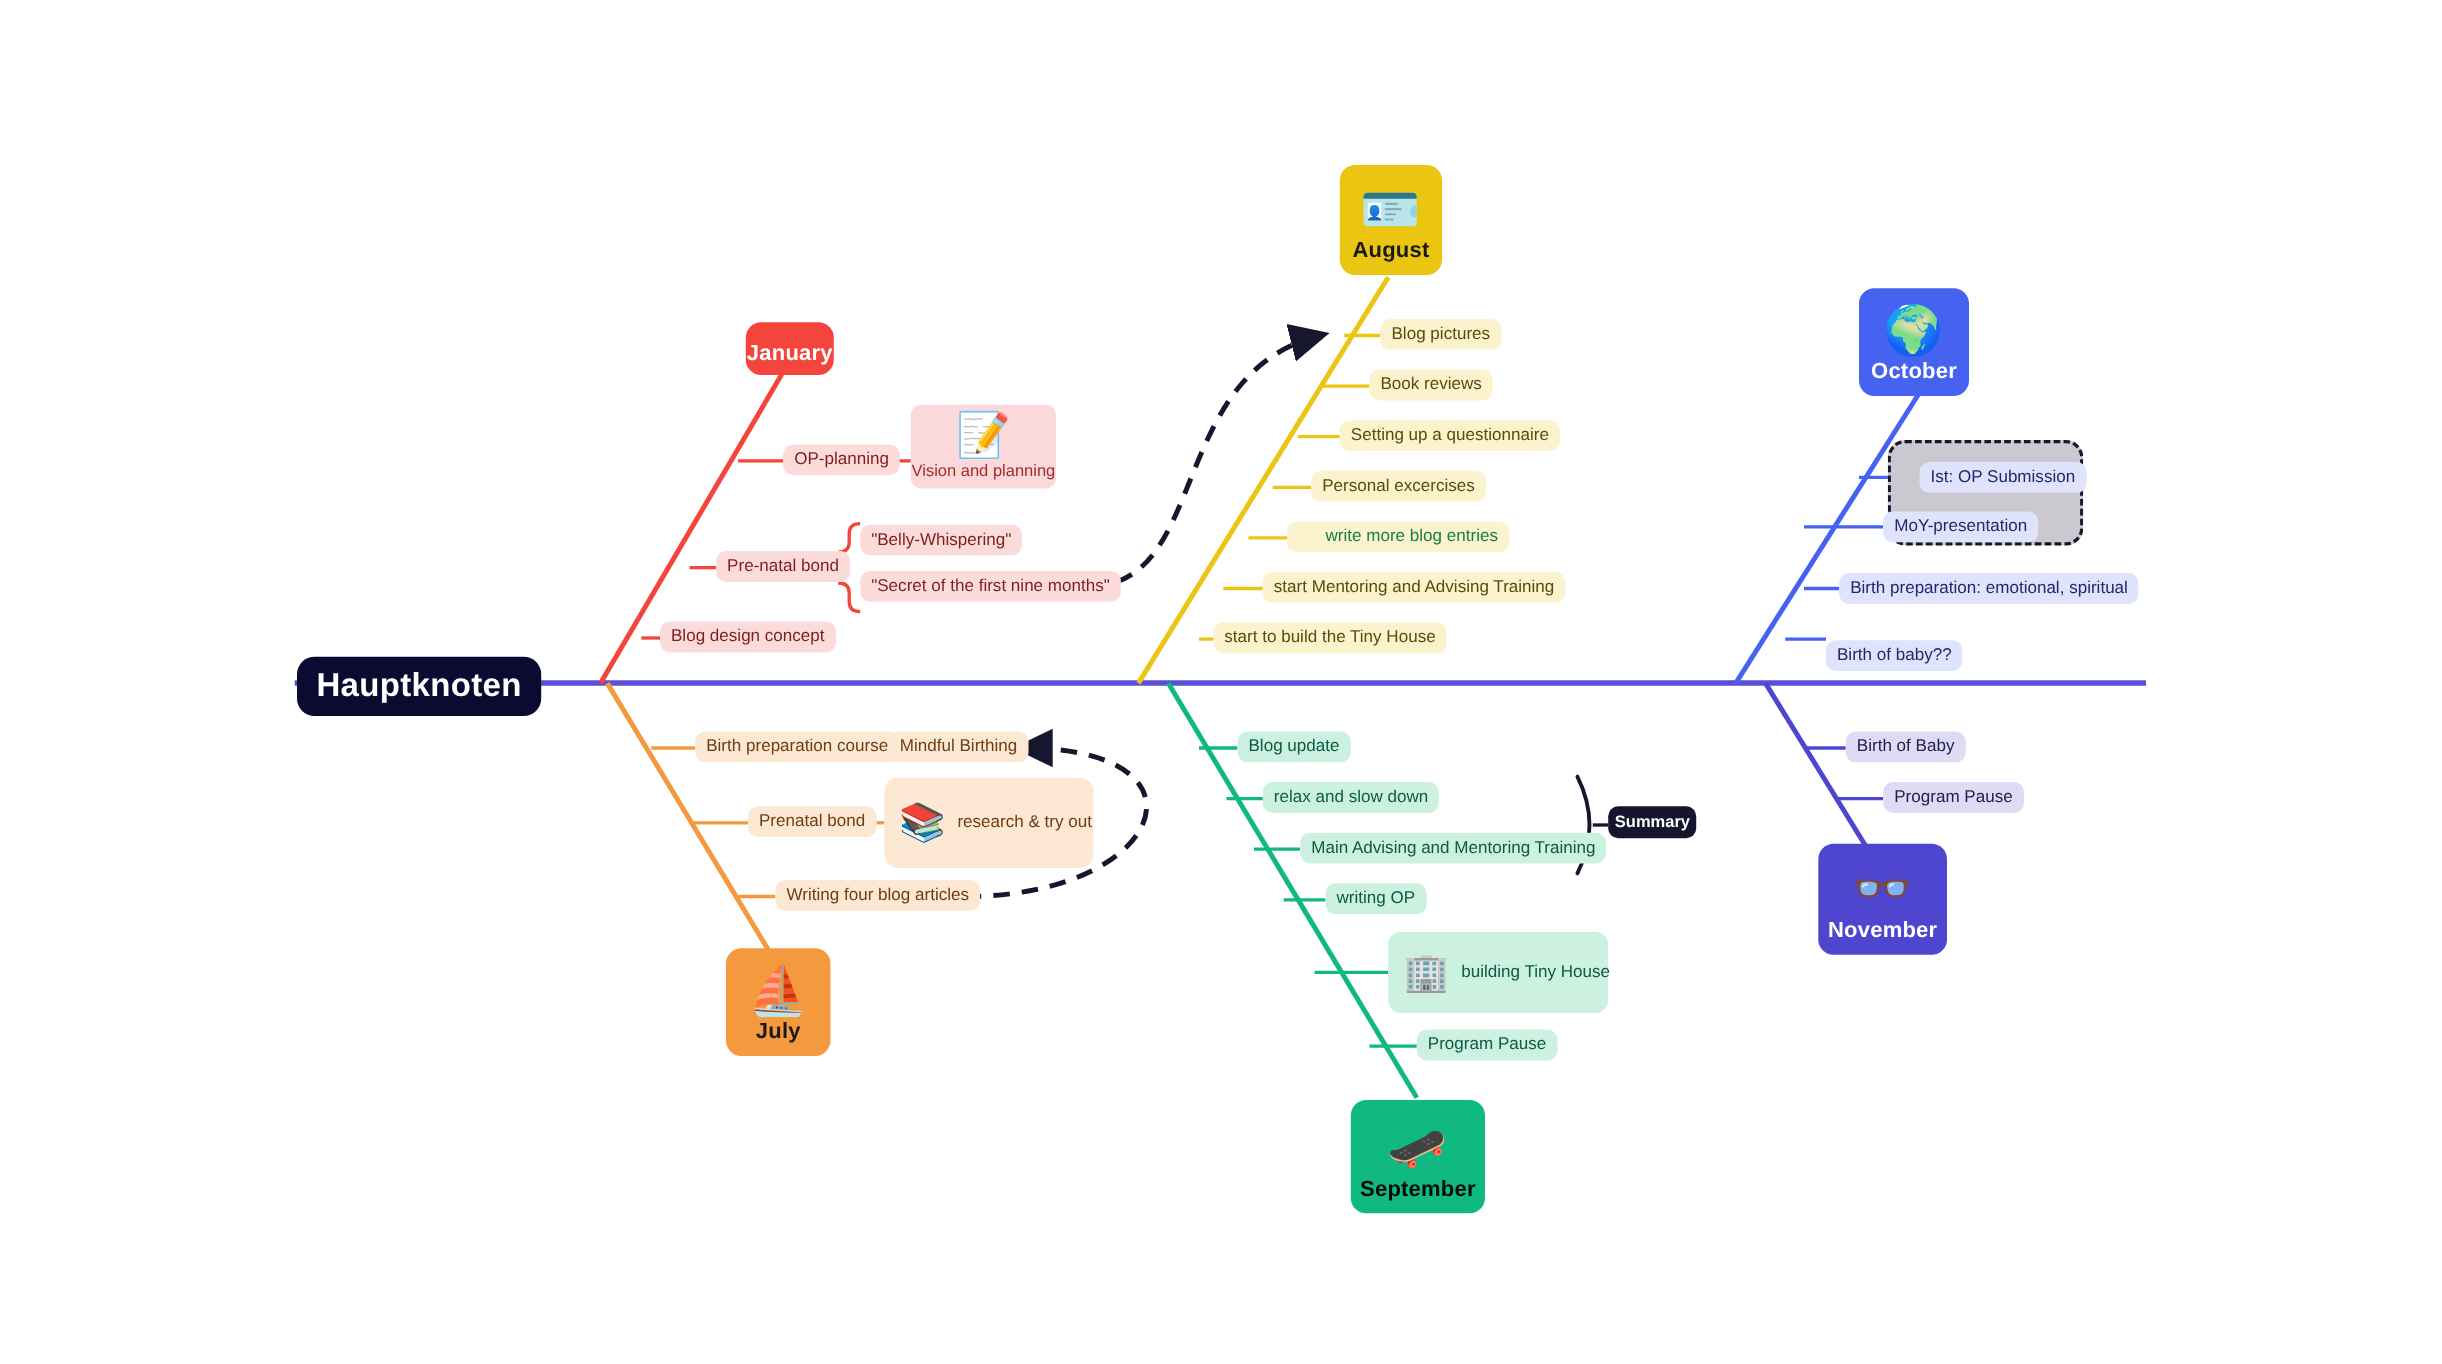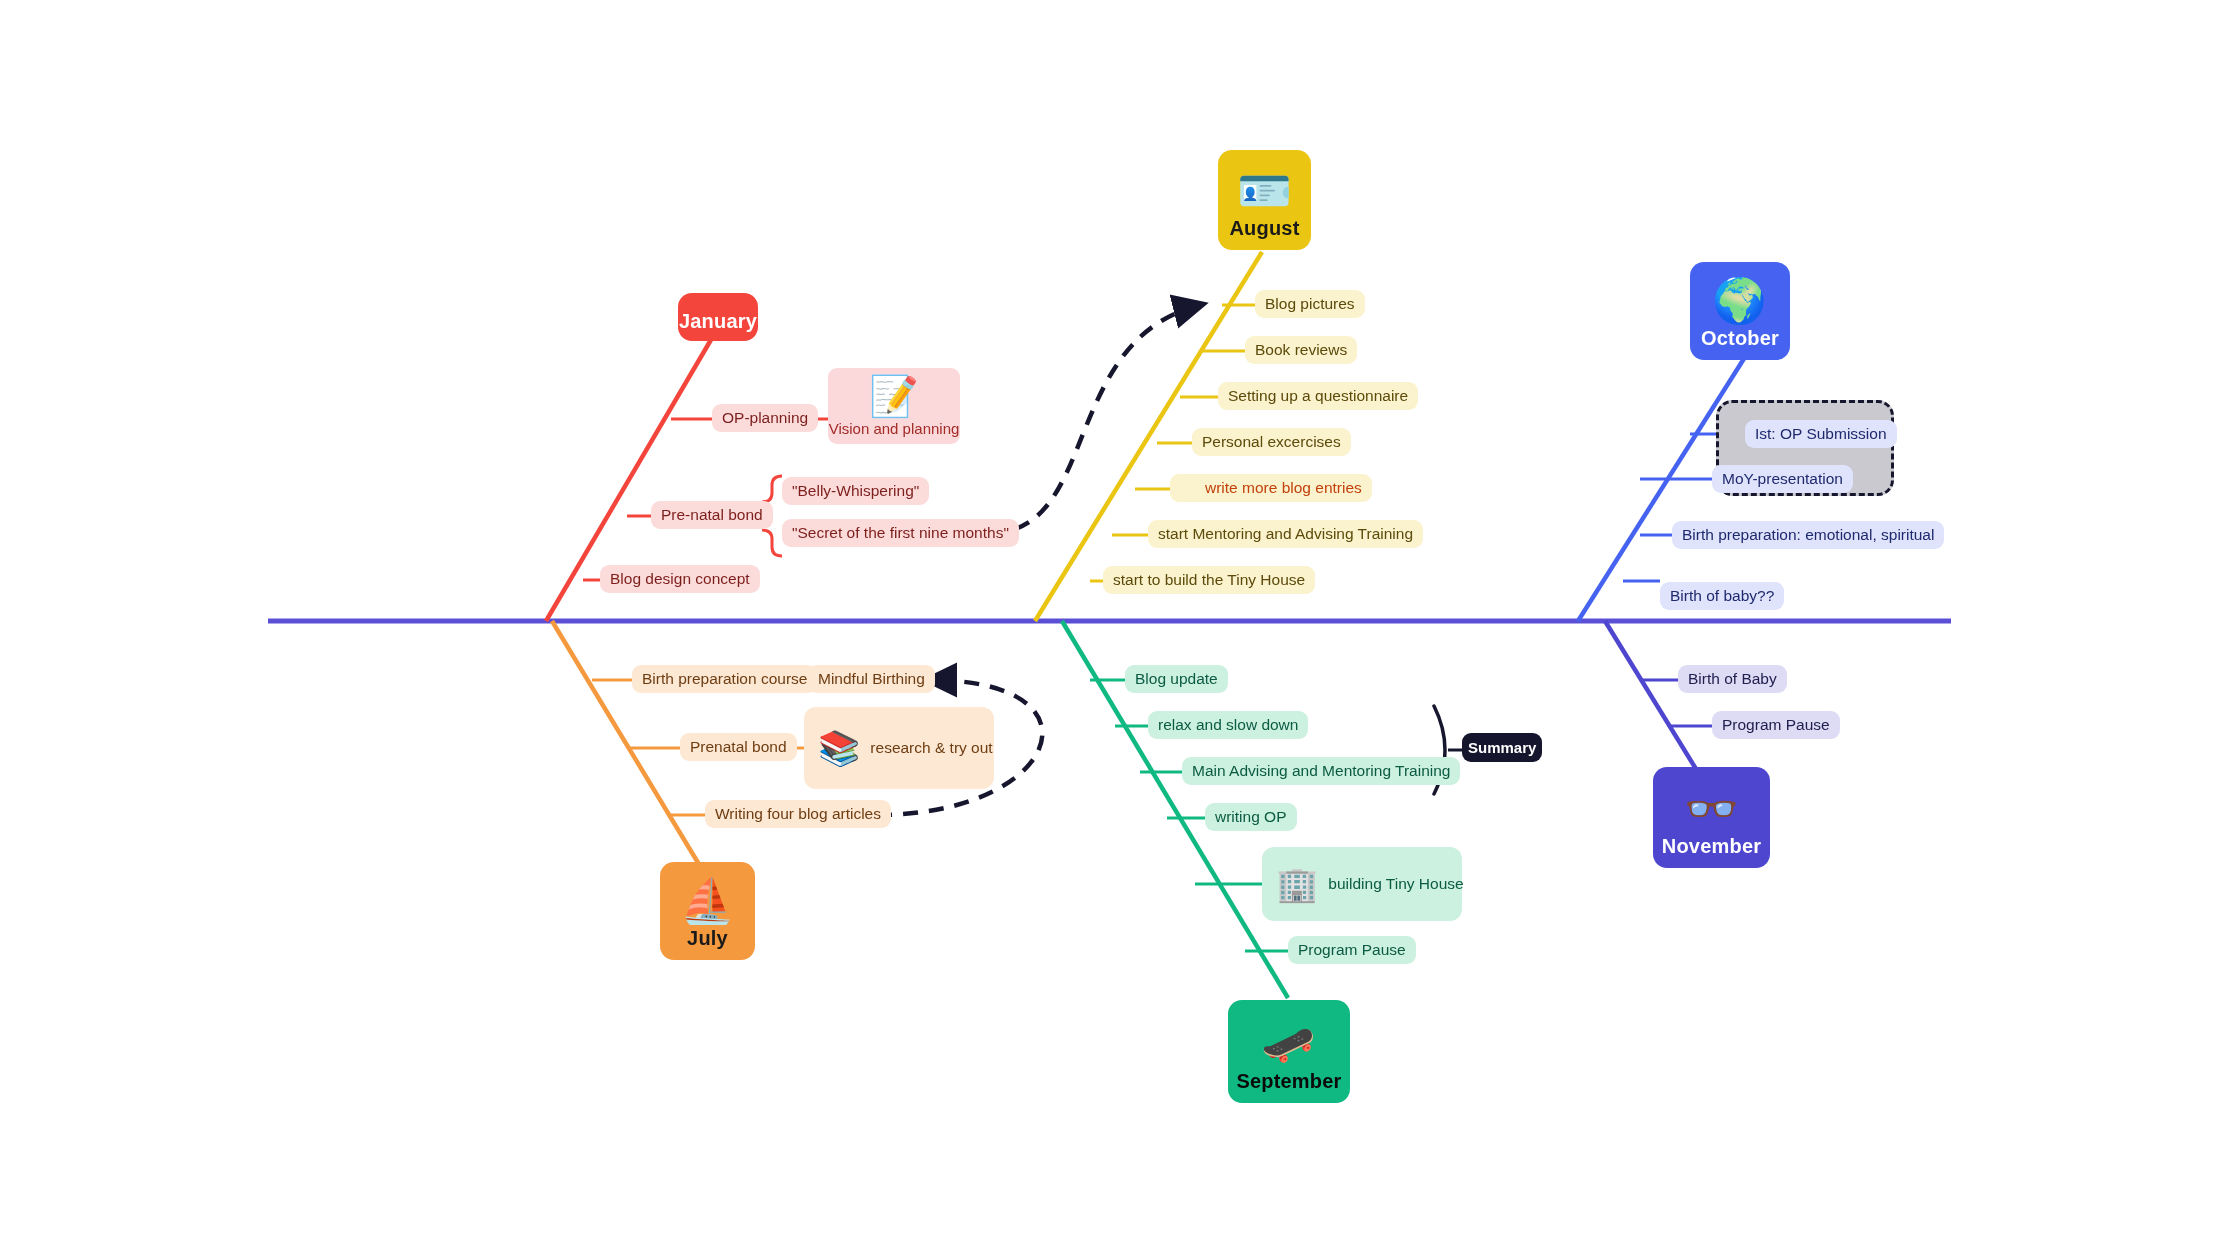--- a/index.html
+++ b/index.html
@@ -90,20 +90,23 @@
 
     <line x1="1605" y1="621" x2="1712" y2="795" stroke="#4f46cf" stroke-width="4.5"></line>
     <line x1="1641" y1="680" x2="1678" y2="680" stroke="#4f46cf" stroke-width="3"></line>
     <line x1="1670" y1="726" x2="1712" y2="726" stroke="#4f46cf" stroke-width="3"></line>
 
     <path d="M990,533 C1100,533 1060,340 1200,305" fill="none" stroke="#16162e" stroke-width="4.5" stroke-dasharray="15 11" marker-end="url(#arrHead)" stroke-linecap="butt"></path>
 
     <path d="M877,815 C1060,815 1110,680 930,680" fill="none" stroke="#16162e" stroke-width="4.5" stroke-dasharray="15 11" marker-end="url(#arrHead)" stroke-linecap="butt"></path>
   </svg>
 
+  <div class="root" style="left:270px;top:597px;width:222px;height:54px;">
+    <span>Hauptknoten</span>
+  </div>
 
   <div class="node" style="left:678px;top:293px;width:80px;height:48px;background:#f4453c;padding-bottom:8px;">
     <span class="mlabel" style="color:#ffffff;">January</span>
   </div>
 
   <div class="node" style="left:660px;top:862px;width:95px;height:98px;background:#f5993f;">
     <span class="emoji">⛵</span>
     <span class="mlabel" style="color:#1a1a1a;">July</span>
   </div>
 
@@ -173,21 +176,21 @@
   </div>
   <div class="chip" style="left:1245px;top:336px;background:#fbf3ce;color:#5c4a0a;">
     <span>Book reviews</span>
   </div>
   <div class="chip" style="left:1218px;top:382px;background:#fbf3ce;color:#5c4a0a;">
     <span>Setting up a questionnaire</span>
   </div>
   <div class="chip" style="left:1192px;top:428px;background:#fbf3ce;color:#5c4a0a;">
     <span>Personal excercises</span>
   </div>
-  <div class="chip" style="left:1170px;top:474px;background:#fbf3ce;color:#c2410c;padding-left:35px;">
+  <div class="chip" style="left:1170px;top:474px;background:#fbf3ce;color:#15803d;padding-left:35px;">
     <span>write more blog entries</span>
   </div>
   <div class="chip" style="left:1148px;top:520px;background:#fbf3ce;color:#5c4a0a;">
     <span>start Mentoring and Advising Training</span>
   </div>
   <div class="chip" style="left:1103px;top:566px;background:#fbf3ce;color:#5c4a0a;">
     <span>start to build the Tiny House</span>
   </div>
 
   <div class="chip" style="left:1125px;top:665px;background:#cdf1e0;color:#0b5b43;">

